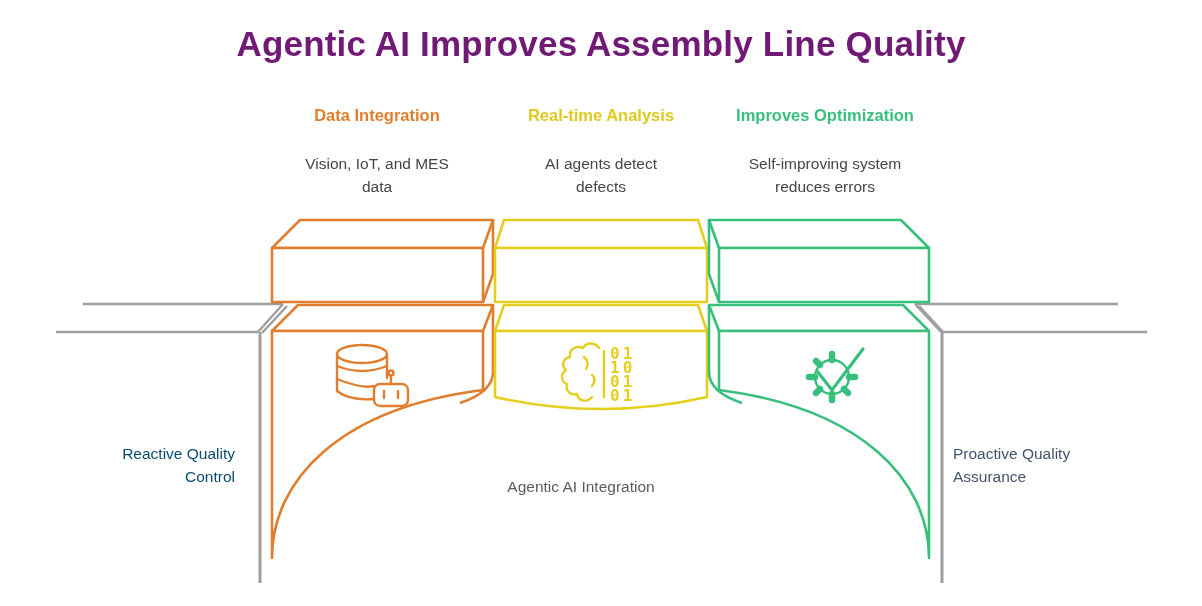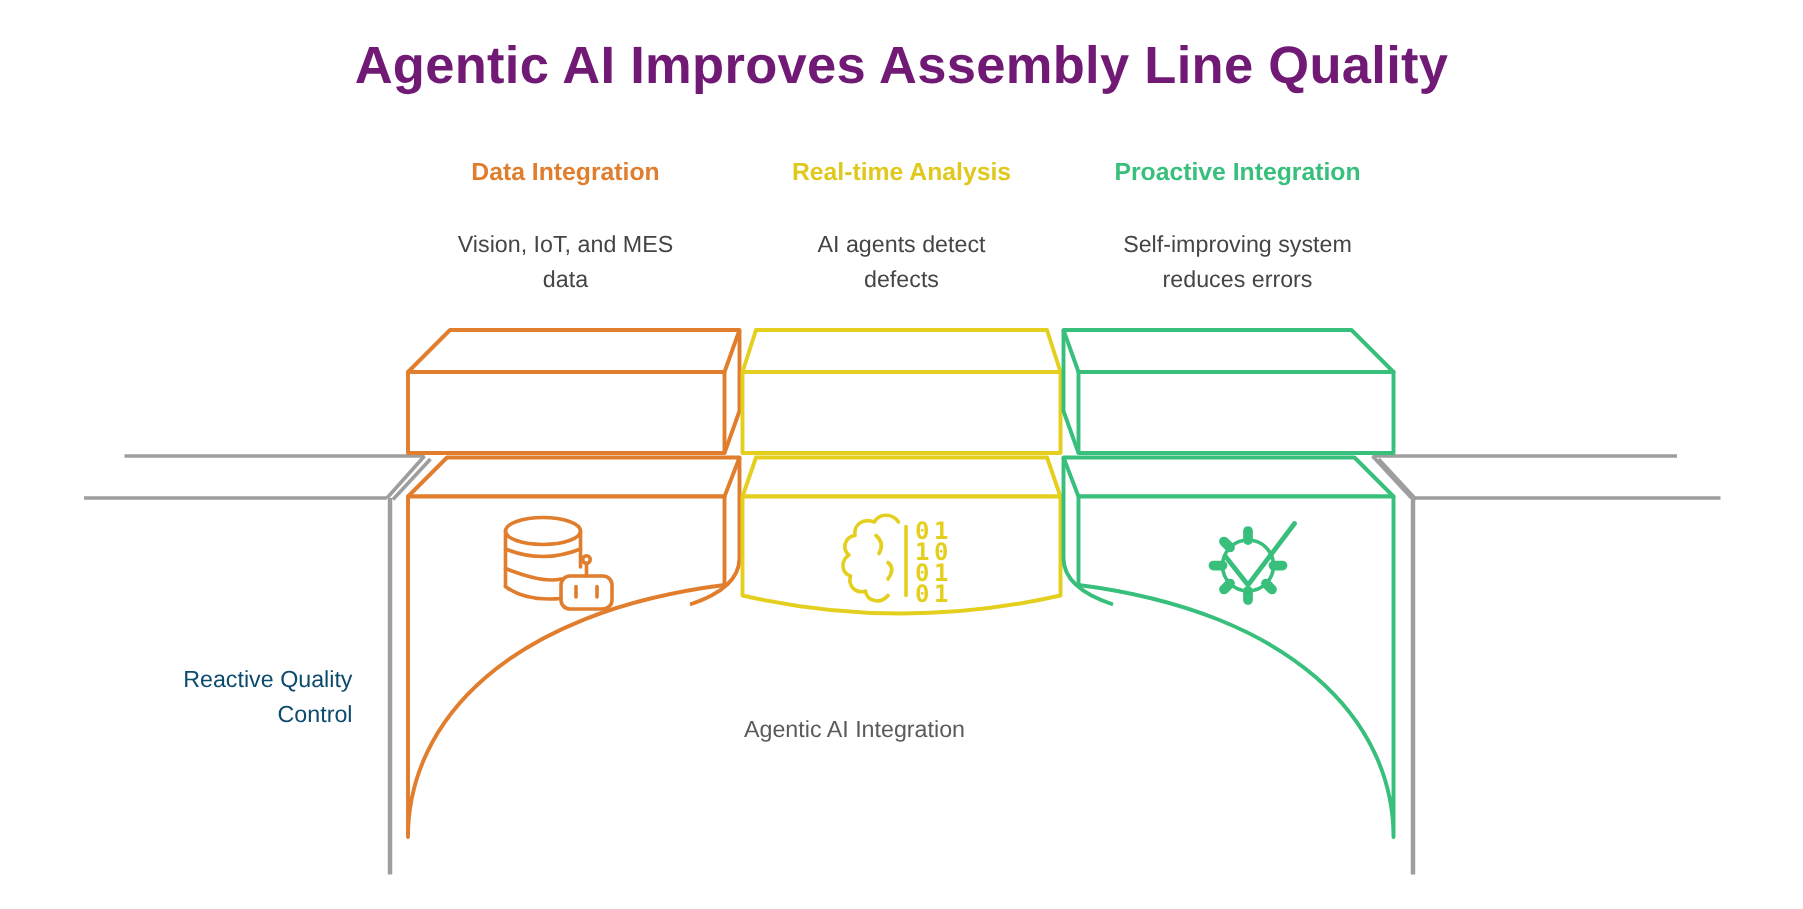--- a/index.html
+++ b/index.html
@@ -8,21 +8,21 @@
   #art{position:absolute;left:0;top:0;}
   .lbl{position:absolute;white-space:pre-line;}
   .title{left:0;top:24px;width:100%;text-align:center;font-size:35px;font-weight:bold;
          color:#701a75;letter-spacing:.2px;}
   .colhead{top:106px;width:260px;text-align:center;font-size:16.5px;font-weight:700;}
   .colsub{top:153px;width:260px;text-align:center;font-size:15.5px;line-height:22.5px;color:#454545;}
   .col0{left:247px}.col1{left:471px}.col2{left:695px}
   .hd0{color:#E07E2E}.hd1{color:#E0C91E}.hd2{color:#38BF7C}
   .side-left{left:85px;top:443px;width:150px;text-align:right;font-size:15.5px;line-height:22.5px;color:#0c4a6e;}
   .side-right{left:953px;top:443px;width:170px;text-align:left;font-size:15.5px;line-height:22.5px;color:#43536B;}
-  .center-bottom{left:496px;top:478px;width:260px;text-align:left;font-size:15.5px;color:#5B5B5B;}
+  .center-bottom{left:451px;top:478px;width:260px;text-align:center;font-size:15.5px;color:#5B5B5B;}
   .st-gray{stroke:#9E9E9E;fill:none;stroke-width:2.4;stroke-linecap:butt;}
   .st-gray3{stroke:#9E9E9E;fill:none;stroke-width:3;}
   .st-o{stroke:#E07E2E;fill:none;stroke-width:2.6;stroke-linejoin:round;}
   .st-y{stroke:#E5CF1E;fill:none;stroke-width:2.6;stroke-linejoin:round;}
   .st-g{stroke:#38BF7C;fill:none;stroke-width:2.6;stroke-linejoin:round;}
   .f-white{fill:#ffffff;}
   .ic-o{stroke:#E07E2E;fill:none;stroke-width:2.4;stroke-linecap:round;stroke-linejoin:round;}
   .ic-y{stroke:#E5CF1E;fill:none;stroke-width:2.4;stroke-linecap:round;stroke-linejoin:round;}
   .ic-g{stroke:#38BF7C;fill:none;stroke-width:2.4;stroke-linecap:round;stroke-linejoin:round;}
   .bin{font-family:"DejaVu Sans Mono",monospace;font-size:16px;font-weight:bold;
@@ -123,25 +123,27 @@
         <line x1="832" y1="360" x2="832" y2="354"></line>
       </g>
       <path class="ic-g" style="stroke-width:3.2" d="M817,371 L832,390 L863,349"></path>
     </g>
   </svg>
 
   <div class="lbl title">Agentic AI Improves Assembly Line Quality</div>
 
   <div class="lbl colhead col0 hd0">Data Integration</div>
   <div class="lbl colhead col1 hd1">Real-time Analysis</div>
-  <div class="lbl colhead col2 hd2">Proactive Integration</div>
+  <div class="lbl colhead col2 hd2">Improves Optimization</div>
 
   <div class="lbl colsub col0">Vision, IoT, and MES
 data</div>
   <div class="lbl colsub col1">AI agents detect
 defects</div>
   <div class="lbl colsub col2">Self-improving system
 reduces errors</div>
 
   <div class="lbl side-left">Reactive Quality
 Control</div>
+  <div class="lbl side-right">Proactive Quality
+Assurance</div>
   <div class="lbl center-bottom">Agentic AI Integration</div>
 </div>
 
 </body></html>

